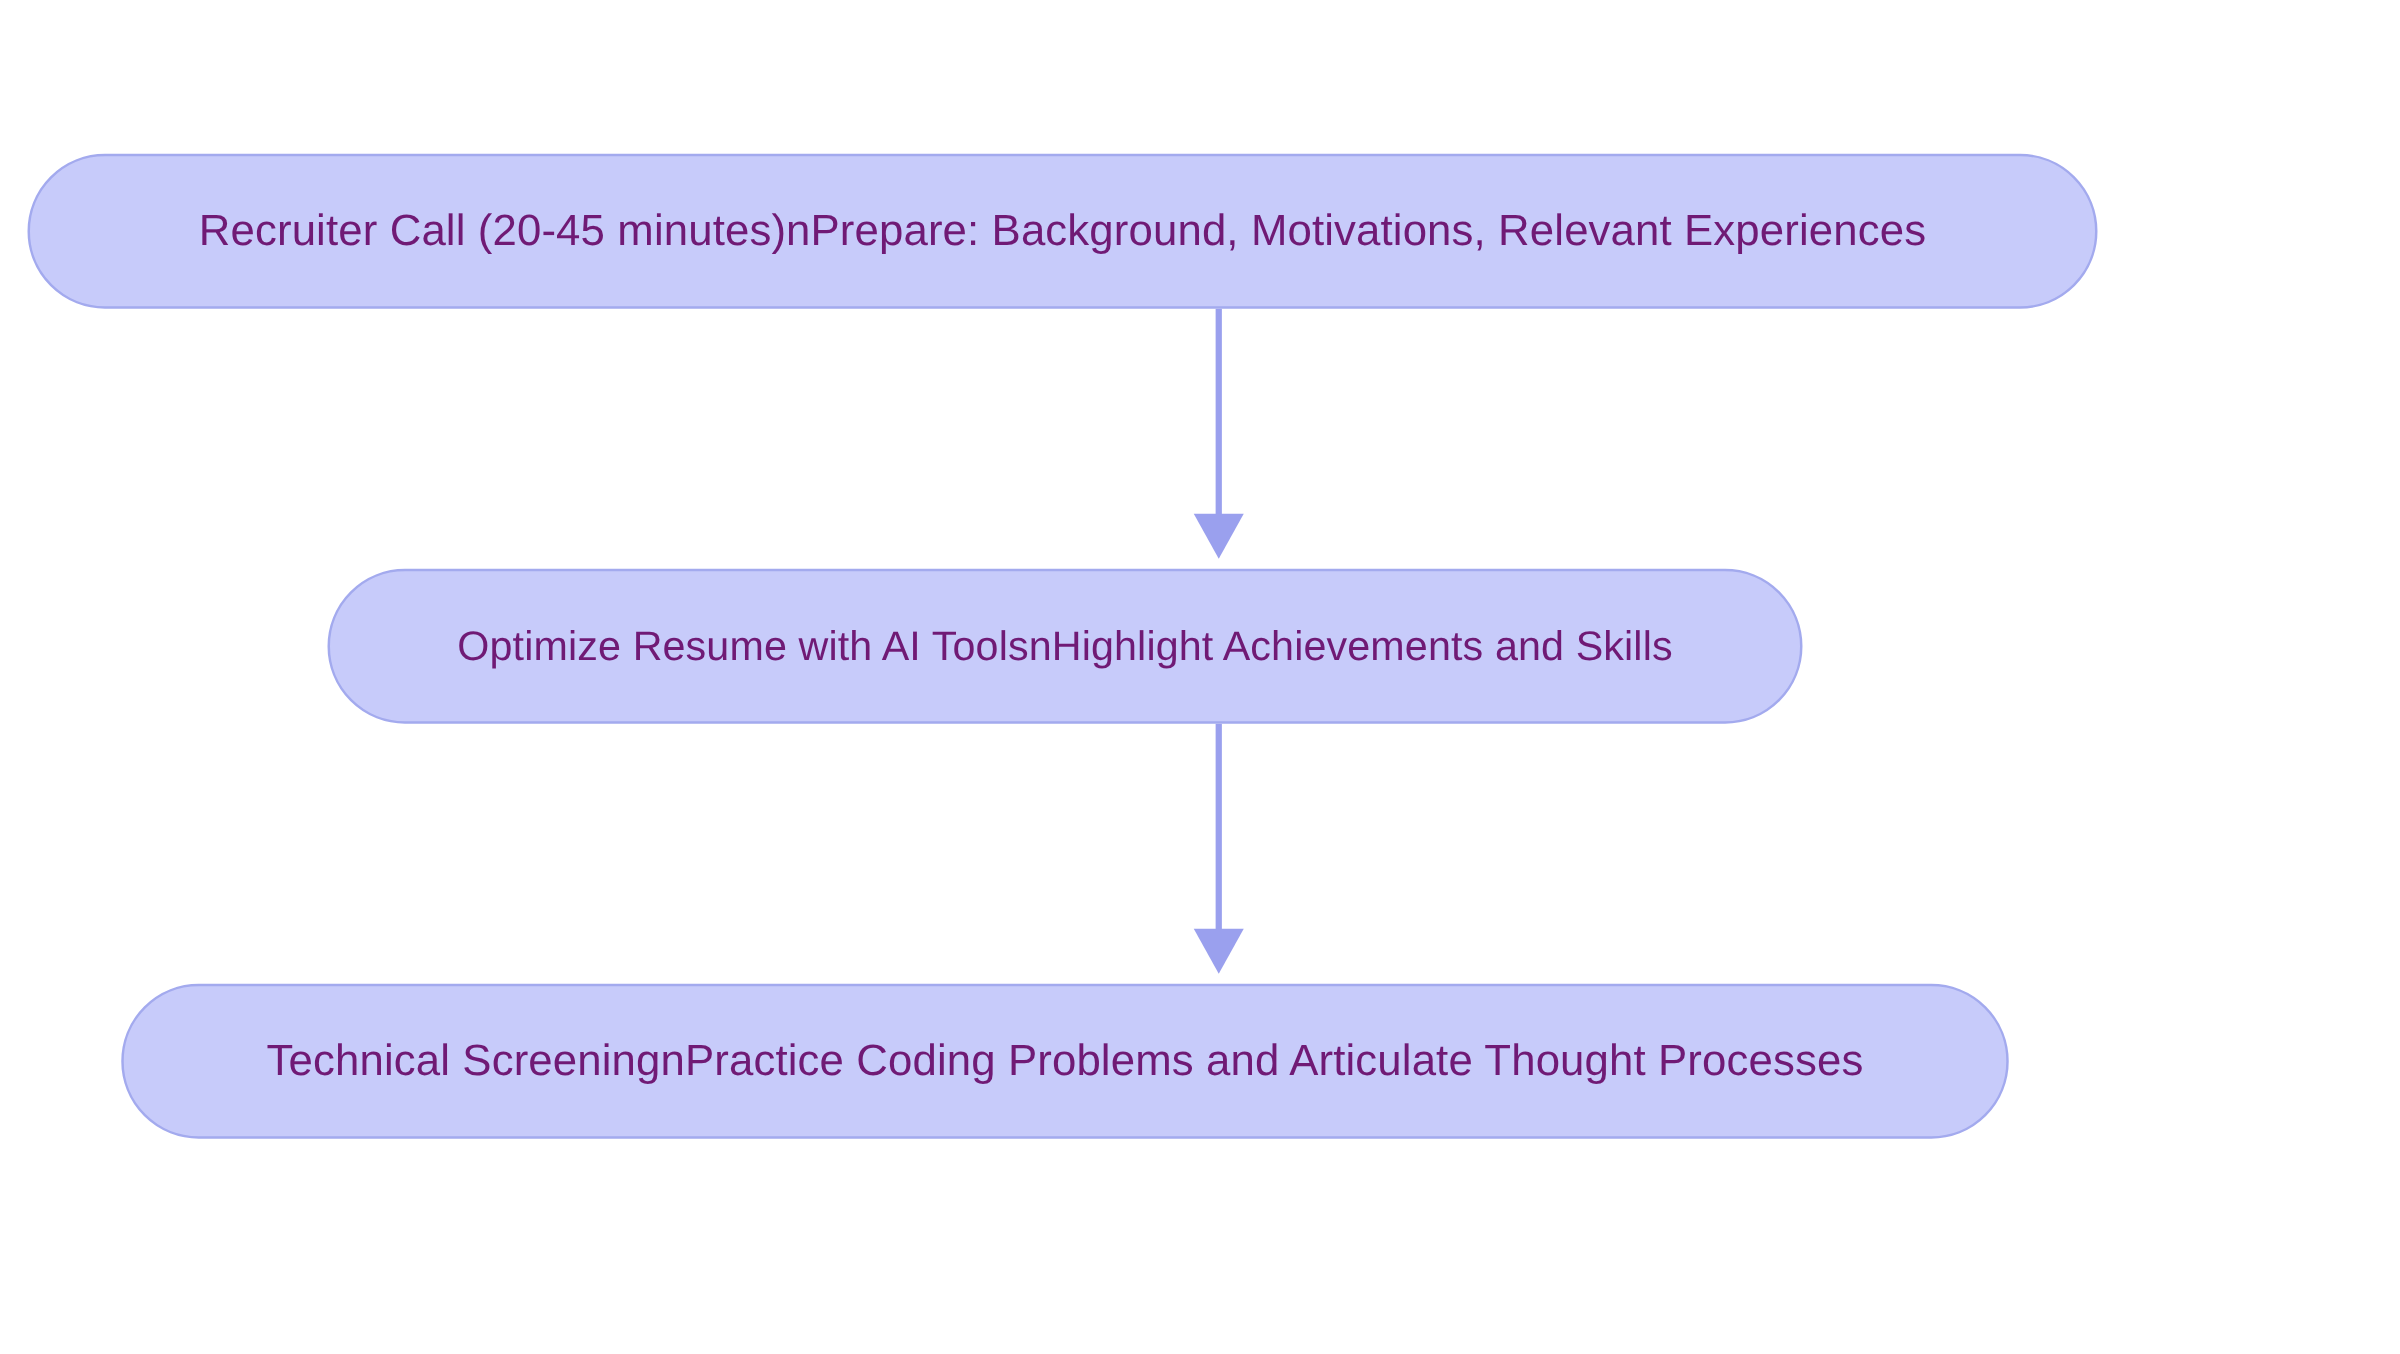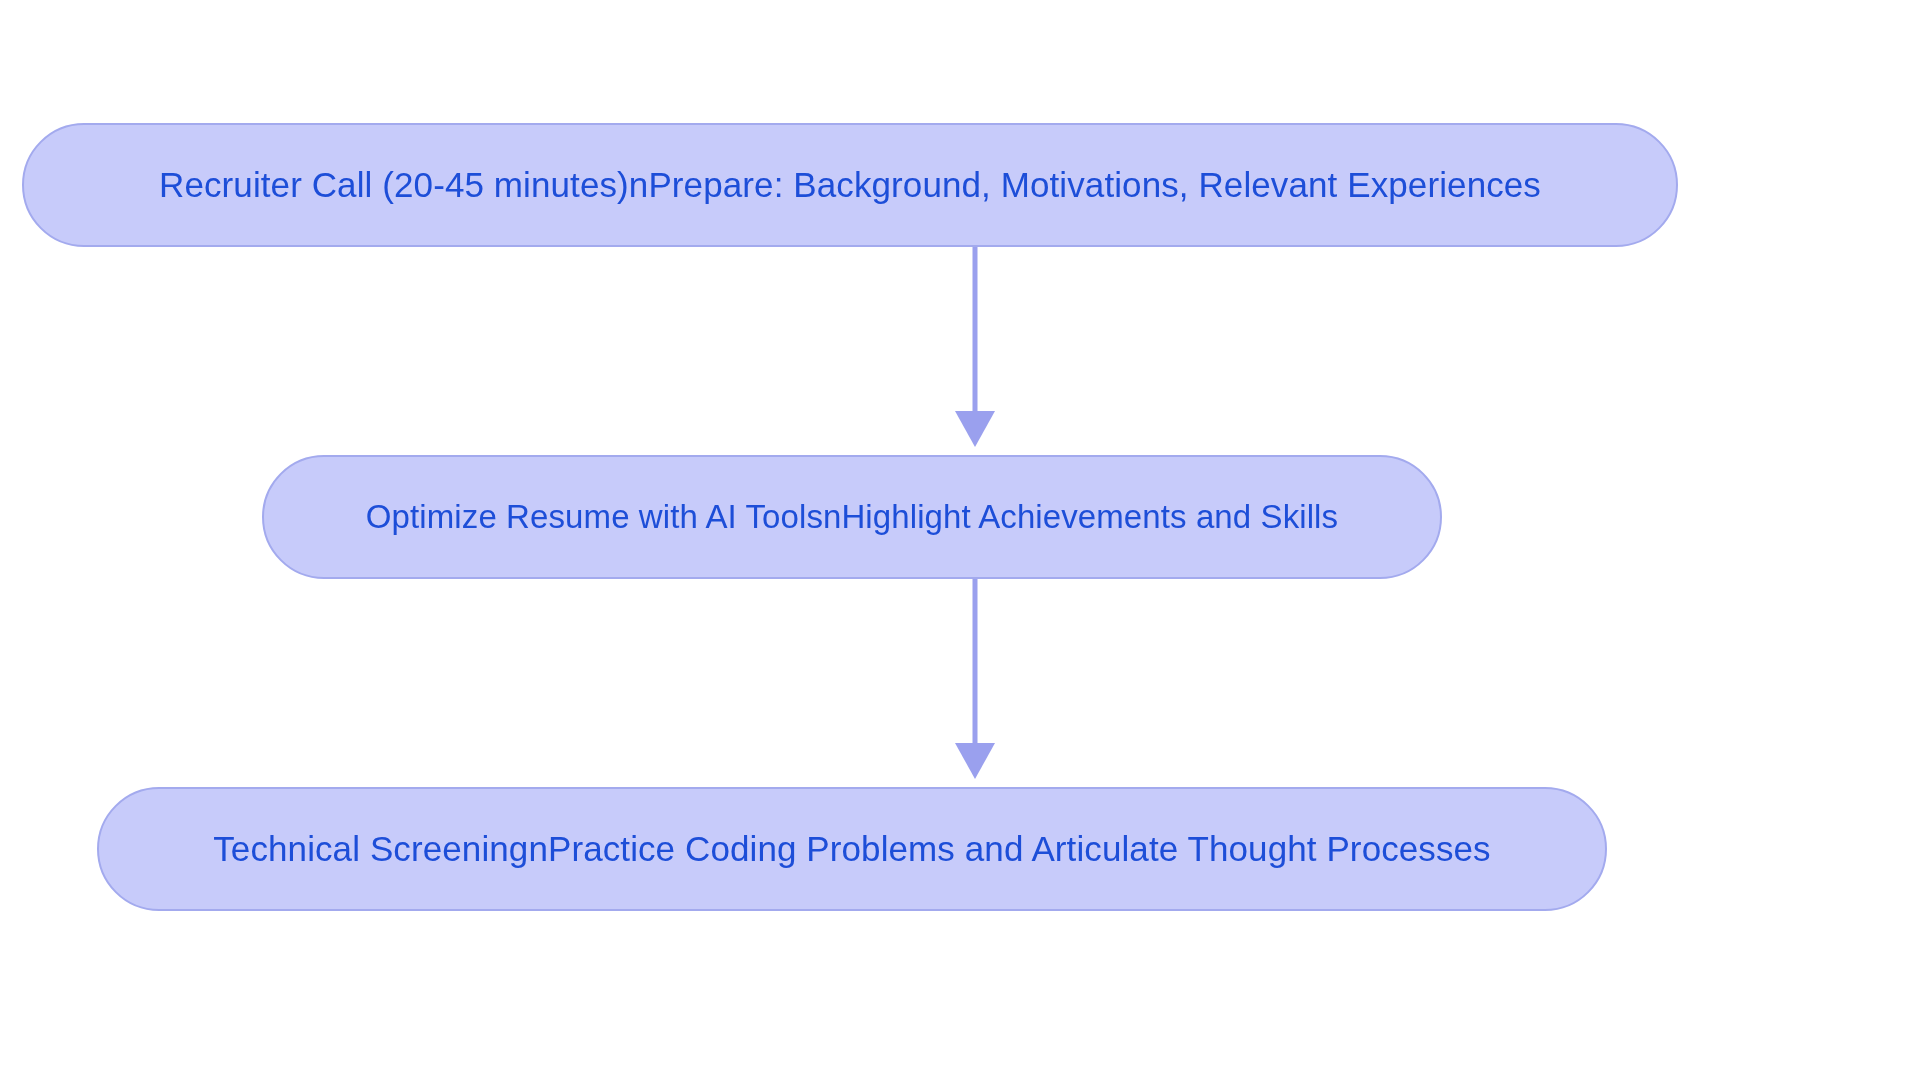--- a/index.html
+++ b/index.html
@@ -25,21 +25,21 @@
   .node {
     position: absolute;
     box-sizing: border-box;
     display: flex;
     align-items: center;
     justify-content: center;
     text-align: center;
     background: #c7cbfa;
     border: 2px solid #a3aaee;
     border-radius: 74px;
-    color: #1d4ed8;
+    color: #701a75;
     letter-spacing: 0.1px;
     white-space: nowrap;
   }
 
   .node-label {
     display: block;
     line-height: 1.15;
     padding: 0 34px;
   }
 

